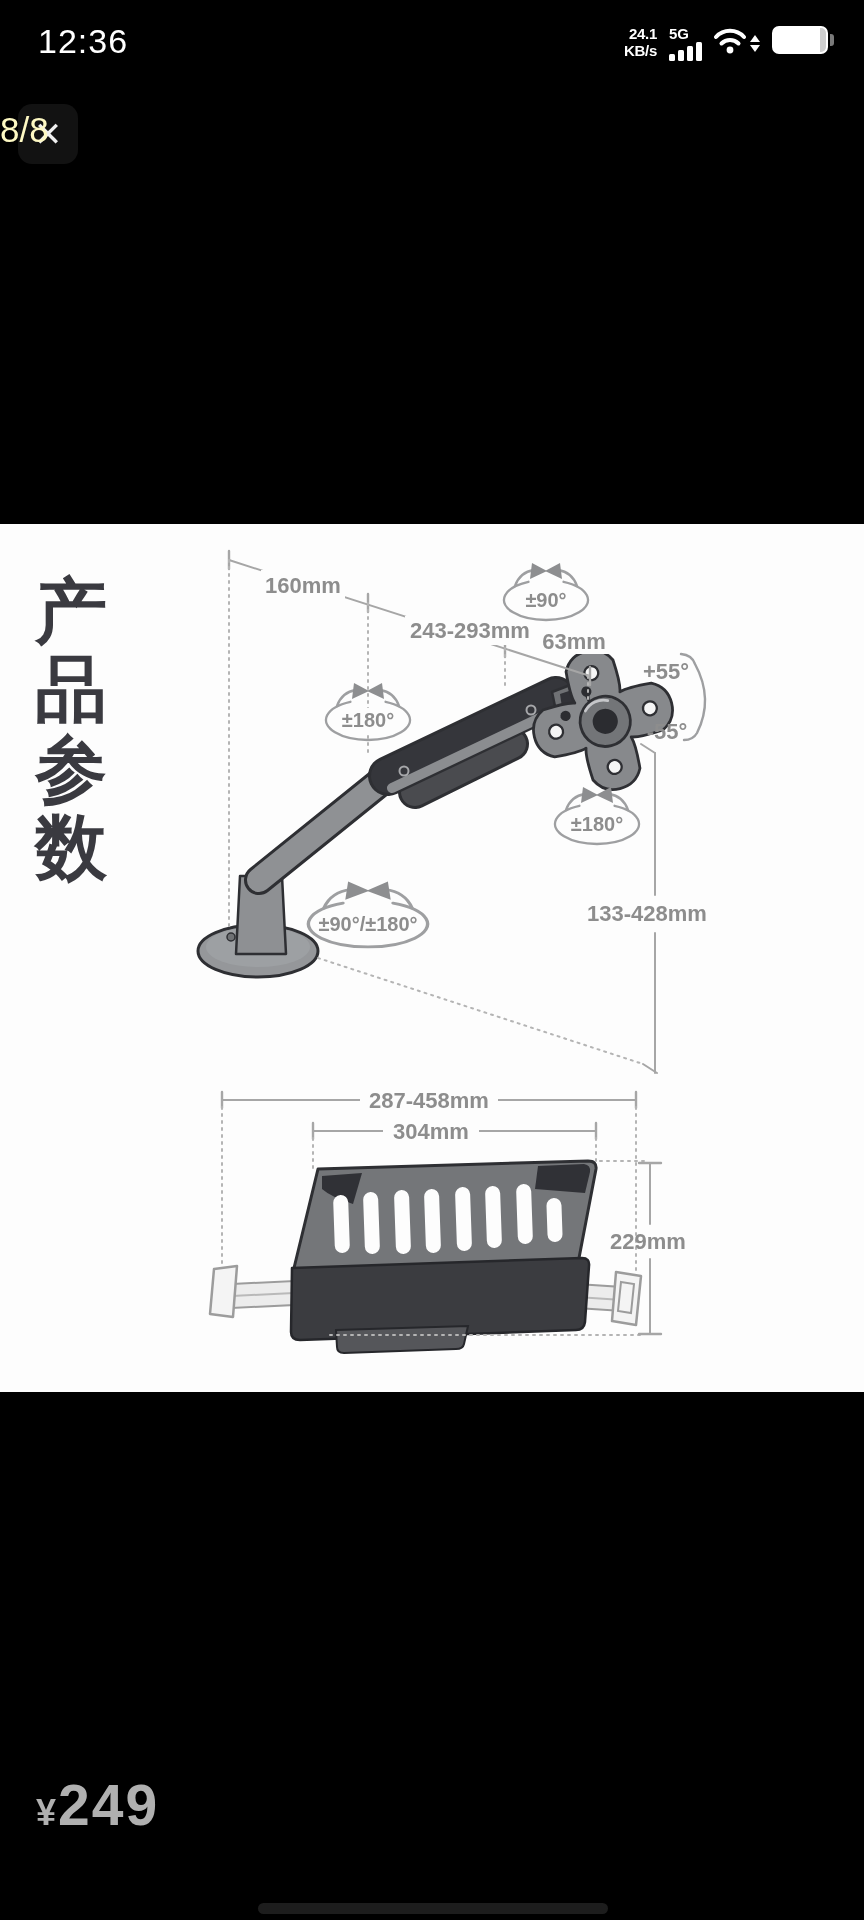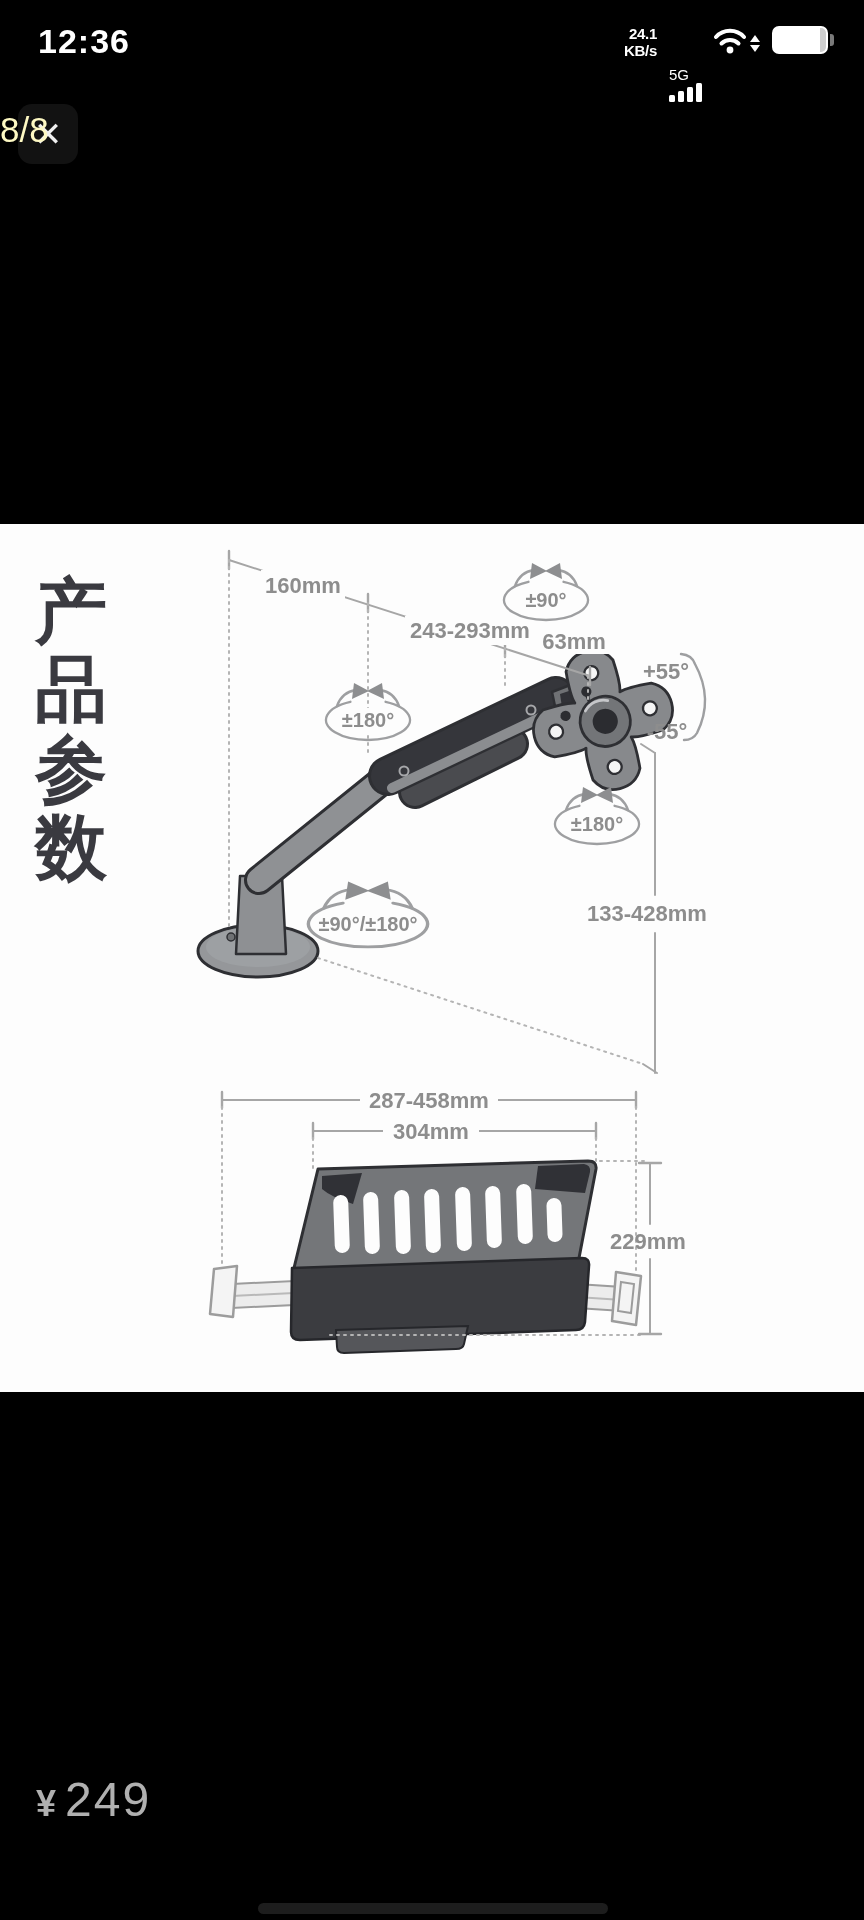--- a/index.html
+++ b/index.html
@@ -1,45 +1,45 @@
 <!DOCTYPE html>
 <html><head>
 <meta charset="utf-8">
 <style>
   html,body{margin:0;padding:0;background:#000;}
   body{width:864px;height:1920px;position:relative;overflow:hidden;
        font-family:"Liberation Sans",sans-serif;color:#fff;}
   
   .statusbar{position:absolute;top:0;left:0;width:864px;height:86px;}
-  .time{position:absolute;left:38px;top:22px;font-size:34px;font-weight:700;letter-spacing:1px;}
+  .time{position:absolute;left:38px;top:22px;font-size:34px;font-weight:400;letter-spacing:1px;}
   .sb-right{position:absolute;right:36px;top:26px;display:flex;align-items:flex-start;gap:12px;height:40px;}
   .speed{font-size:15px;font-weight:700;line-height:1.1;text-align:right;letter-spacing:-0.3px;}
   .cell{display:flex;flex-direction:column;align-items:flex-start;gap:1px;}
-  .celltype{font-size:15px;font-weight:400;line-height:1;margin-top:41px;}
+  .celltype{font-size:15px;font-weight:700;line-height:1;}
   .bars{display:flex;align-items:flex-end;gap:3px;height:19px;}
   .bars i{display:block;width:6px;background:#fff;border-radius:1.5px;}
   .wifi-wrap{display:flex;align-items:flex-end;gap:2px;}
   .updown{display:flex;flex-direction:column;gap:3px;padding-bottom:2px;}
   .tri-up{width:0;height:0;border-left:5px solid transparent;border-right:5px solid transparent;border-bottom:7px solid #fff;}
   .tri-dn{width:0;height:0;border-left:5px solid transparent;border-right:5px solid transparent;border-top:7px solid #fff;}
   .battery{position:relative;width:56px;height:28px;background:#fff;border-radius:7px;}
   .battery .lvl{position:absolute;right:2px;top:2px;bottom:2px;width:6px;background:#cfcfcf;border-radius:0 5px 5px 0;}
   .battery .cap{position:absolute;right:-6px;top:8px;width:4px;height:12px;background:#7a7a7a;border-radius:0 3px 3px 0;}
   
   .viewer-head{position:absolute;top:96px;left:0;width:864px;height:72px;}
   .close-btn{position:absolute;left:18px;top:8px;width:60px;height:60px;background:#121212;
              border-radius:14px;display:flex;align-items:center;justify-content:center;
              font-size:34px;font-weight:400;color:#f0f0f0;}
   .page-ind{position:absolute;left:0;width:864px;top:14px;font-size:35px;color:#fef9c3;}
   
   .photo{position:absolute;top:524px;left:0;width:864px;height:868px;background:#fdfdfd;}
   
   .price{position:absolute;left:36px;top:1772px;display:flex;align-items:baseline;color:#b0b0b0;}
   .yen{font-size:36px;font-weight:700;margin-right:2px;}
-  .amount{font-size:48px;font-weight:400;letter-spacing:2px;margin-left:7px;}
+  .amount{font-size:57px;font-weight:700;letter-spacing:2px;}
   
   .homebar{position:absolute;left:258px;top:1903px;width:350px;height:11px;border-radius:6px;background:#1d1d1d;}
   
   text{font-family:"Liberation Sans",sans-serif;}
   .dimtxt{fill:#8d8d8d;font-size:22px;font-weight:700;}
   .rottxt{fill:#8d8d8d;font-size:20px;font-weight:700;}
   .titletxt{fill:#3a3a40;font-size:72px;font-weight:700;}
 </style>
 </head>
 <body>

